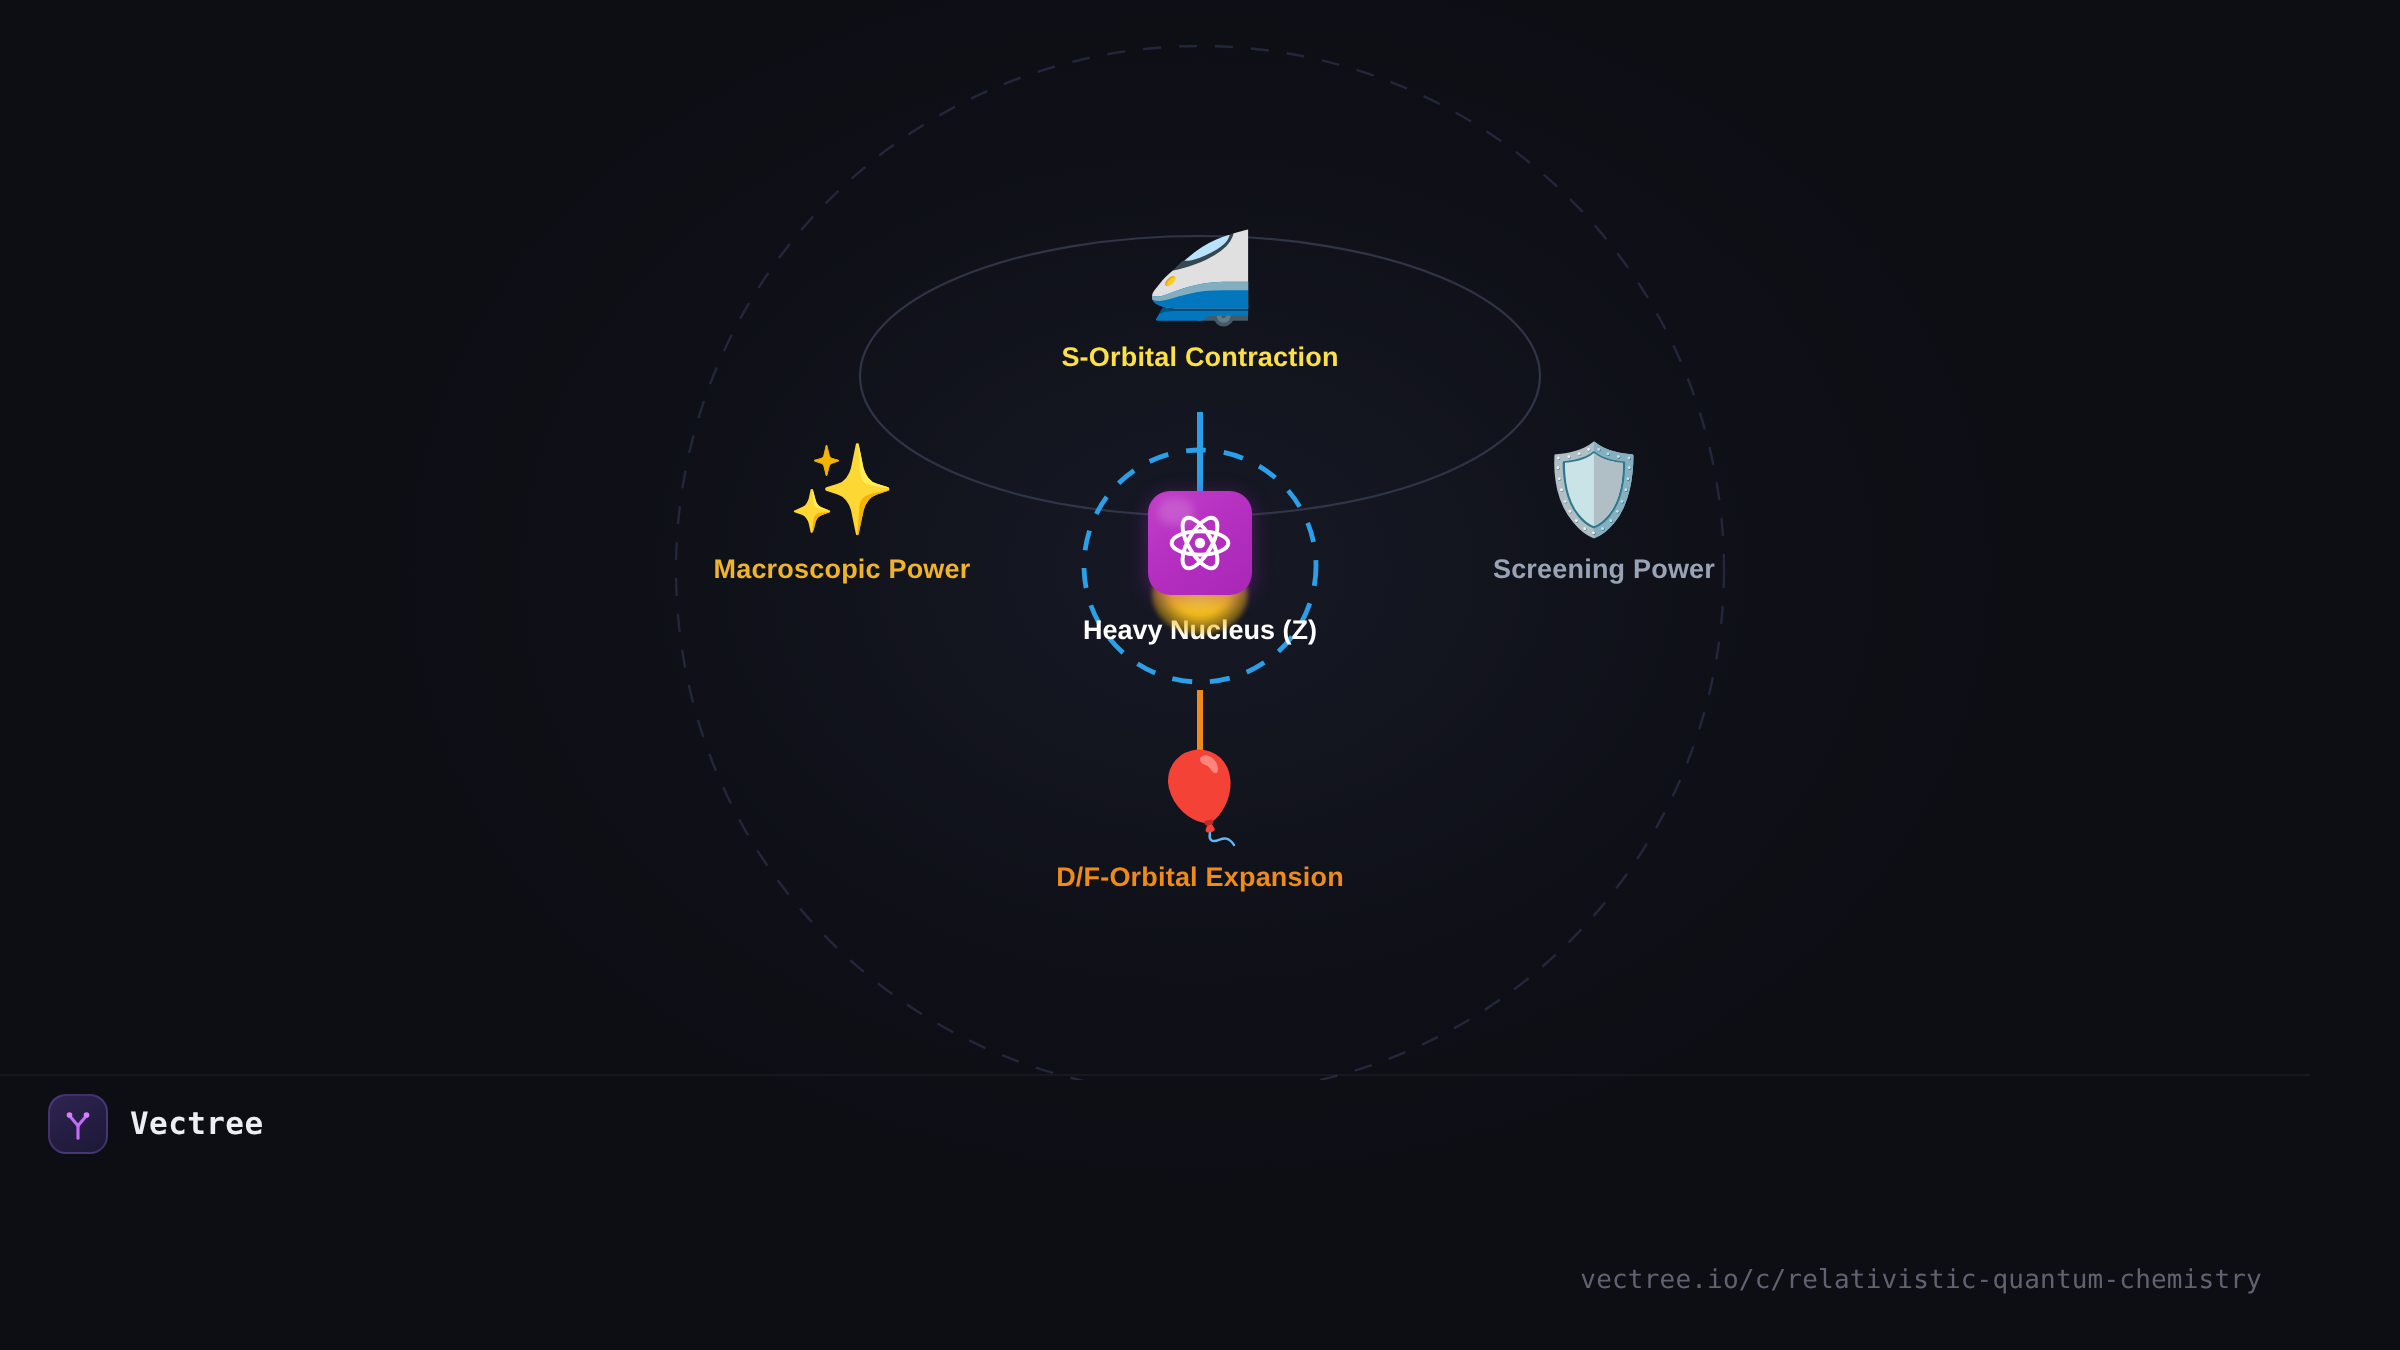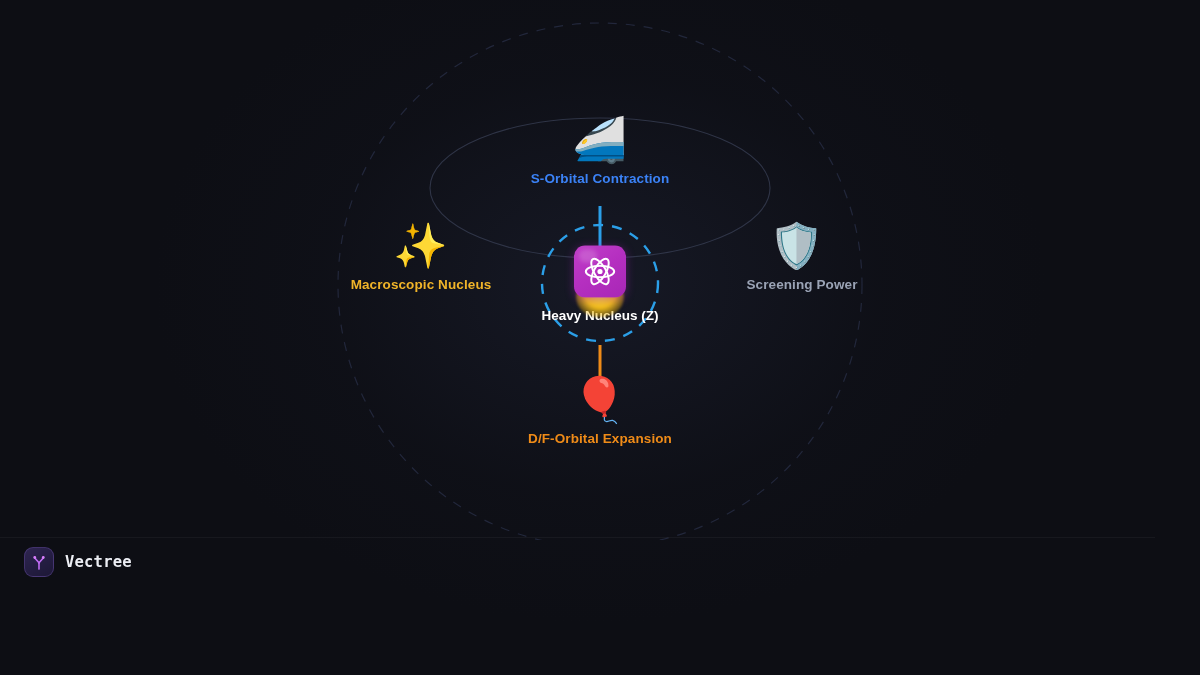--- a/index.html
+++ b/index.html
@@ -220,26 +220,26 @@
 
     <line x1="600" y1="206" x2="600" y2="252" stroke="#2b9fe8" stroke-width="3" stroke-linecap="butt"></line>
 
     <line x1="600" y1="345" x2="600" y2="392" stroke="#ef8b18" stroke-width="3" stroke-linecap="butt"></line>
 
     <circle cx="600" cy="283" r="58" fill="none" stroke="#2b9fe8" stroke-width="2.4" stroke-dasharray="10 9"></circle>
   </svg>
 
   <div class="node" style="left:600px; top:152px;">
     <div class="node-emoji">🚄</div>
-    <div class="node-label" style="color:#3b82f6;">S-Orbital Contraction</div>
+    <div class="node-label" style="color:#fde047;">S-Orbital Contraction</div>
   </div>
 
   <div class="node" style="left:421px; top:258px;">
     <div class="node-emoji">✨</div>
-    <div class="node-label" style="color:#f0b429;">Macroscopic Nucleus</div>
+    <div class="node-label" style="color:#f0b429;">Macroscopic Power</div>
   </div>
 
   <div class="node" style="left:797px; top:258px;">
     <div class="node-emoji">🛡️</div>
     <div class="node-label" style="color:#9aa3b5;margin-left:10px;">Screening Power</div>
   </div>
 
   <div class="node" style="left:600px; top:412px;">
     <div class="node-emoji">🎈</div>
     <div class="node-label" style="color:#ef8b18;">D/F-Orbital Expansion</div>
@@ -274,13 +274,14 @@
           <path d="M12 13 L16.8 7.4"></path>
         </g>
         <circle cx="6.9" cy="6.6" r="1.7" fill="#d87ffb"></circle>
         <circle cx="17.1" cy="6.6" r="1.7" fill="#d87ffb"></circle>
       </svg>
     </div>
     <div class="brand-name">Vectree</div>
   </div>
 
 
+  <div class="url">vectree.io/c/relativistic-quantum-chemistry</div>
 </div>
 
 </body></html>

